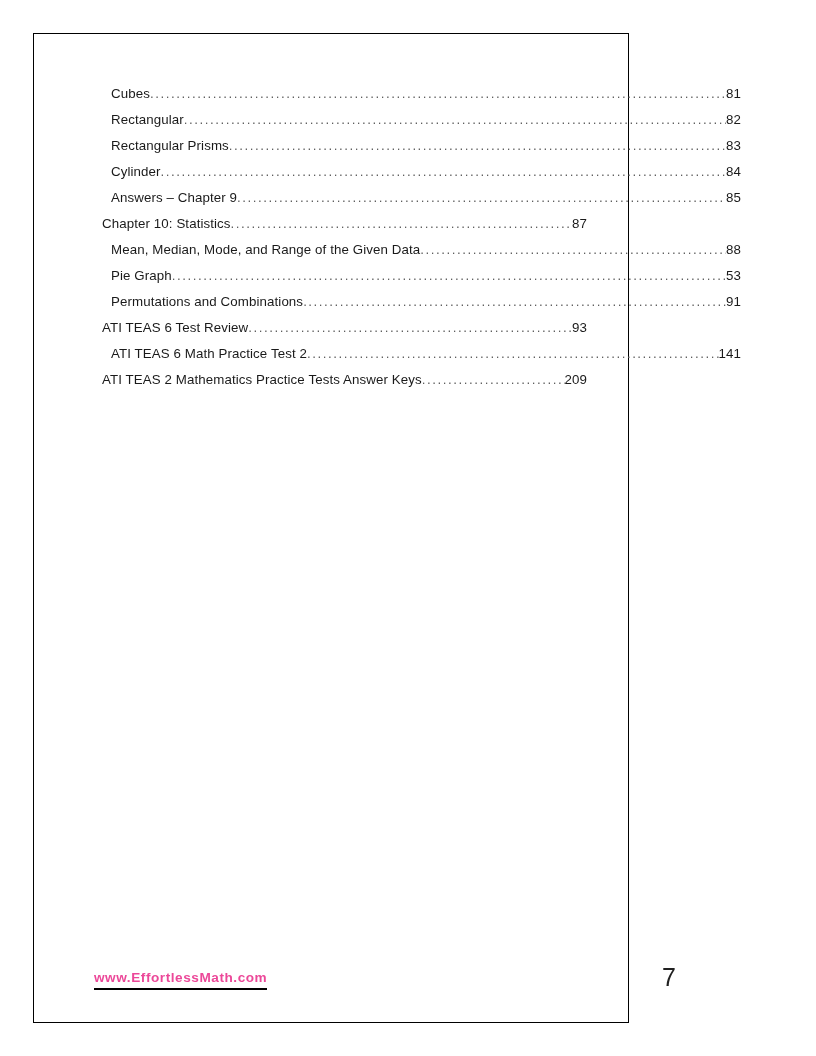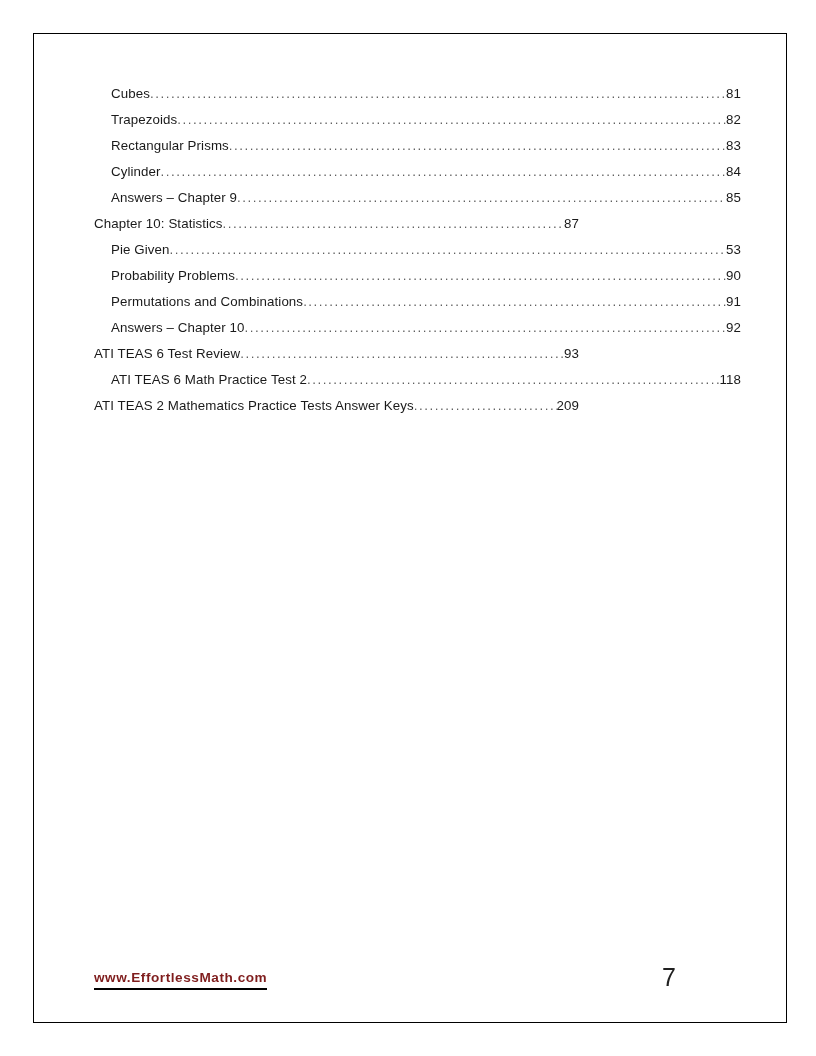--- a/index.html
+++ b/index.html
@@ -15,21 +15,21 @@
     color: #000000;
     position: relative;
     overflow: hidden;
   }
 
   
   .page-sheet {
     position: absolute;
     left: 33px;
     top: 33px;
-    width: 754px;
+    width: 596px;
     height: 990px;
     border: 1.5px solid #000000;
     box-sizing: border-box;
     background: #ffffff;
   }
 
   .toc {
     position: absolute;
     left: 60px;
     top: 52px;
@@ -39,21 +39,21 @@
   
   .toc-entry {
     display: flex;
     align-items: baseline;
     height: 26px;
     font-size: 13.3px;
     color: #1a1a1a;
     white-space: nowrap;
     letter-spacing: 0.1px;
   }
-  .toc-entry.level-1 { padding-left: 0px; }
+  .toc-entry.level-1 { padding-left: 0px; margin-left: 8px; }
   .toc-entry.level-2 { padding-left: 17px; }
 
   
   .toc-entry.stop-full  { width: 630px; }
   .toc-entry.stop-short { width: 485px; }
 
   .toc-title {
     flex: 0 0 auto;
   }
   .toc-leader {
@@ -94,21 +94,21 @@
     width: 630px;
     height: 34px;
   }
   .footer-url {
     position: absolute;
     left: 0px;
     bottom: 0px;
     font-size: 13.6px;
     font-weight: bold;
     letter-spacing: 0.55px;
-    color: #7f1d1d;
+    color: #ec4899;
     text-decoration: none;
     border-bottom: 2.2px solid #000000;
     padding-bottom: 1px;
     line-height: 1.25;
   }
   .footer-pagenum {
     position: absolute;
     right: 48px;
     bottom: -2px;
     font-size: 25px;
@@ -122,21 +122,21 @@
 
 <div class="page-sheet">
 
   <div class="toc" id="toc-list">
       <div class="toc-entry level-2 stop-full">
         <span class="toc-title">Cubes</span>
         <span class="toc-leader"></span>
         <span class="toc-page">81</span>
       </div>
       <div class="toc-entry level-2 stop-full">
-        <span class="toc-title">Trapezoids</span>
+        <span class="toc-title">Rectangular</span>
         <span class="toc-leader"></span>
         <span class="toc-page">82</span>
       </div>
       <div class="toc-entry level-2 stop-full">
         <span class="toc-title">Rectangular Prisms</span>
         <span class="toc-leader"></span>
         <span class="toc-page">83</span>
       </div>
       <div class="toc-entry level-2 stop-full gap-before">
         <span class="toc-title">Cylinder</span>
@@ -146,49 +146,44 @@
       <div class="toc-entry level-2 stop-full">
         <span class="toc-title">Answers – Chapter 9</span>
         <span class="toc-leader"></span>
         <span class="toc-page">85</span>
       </div>
       <div class="toc-entry level-1 stop-short gap-before">
         <span class="toc-title">Chapter 10:  Statistics</span>
         <span class="toc-leader"></span>
         <span class="toc-page">87</span>
       </div>
+      <div class="toc-entry level-2 stop-full gap-before">
+        <span class="toc-title">Mean, Median, Mode, and Range of the Given Data</span>
+        <span class="toc-leader"></span>
+        <span class="toc-page">88</span>
+      </div>
       <div class="toc-entry level-2 stop-full">
-        <span class="toc-title">Pie Given</span>
+        <span class="toc-title">Pie Graph</span>
         <span class="toc-leader"></span>
         <span class="toc-page">53</span>
-      </div>
-      <div class="toc-entry level-2 stop-full">
-        <span class="toc-title">Probability Problems</span>
-        <span class="toc-leader"></span>
-        <span class="toc-page">90</span>
       </div>
       <div class="toc-entry level-2 stop-full gap-before">
         <span class="toc-title">Permutations and Combinations</span>
         <span class="toc-leader"></span>
         <span class="toc-page">91</span>
-      </div>
-      <div class="toc-entry level-2 stop-full">
-        <span class="toc-title">Answers – Chapter 10</span>
-        <span class="toc-leader"></span>
-        <span class="toc-page">92</span>
       </div>
       <div class="toc-entry level-1 stop-short gap-before">
         <span class="toc-title">ATI TEAS 6 Test Review</span>
         <span class="toc-leader"></span>
         <span class="toc-page">93</span>
       </div>
       <div class="toc-entry level-2 stop-full">
         <span class="toc-title">ATI TEAS 6 Math Practice Test 2</span>
         <span class="toc-leader"></span>
-        <span class="toc-page">118</span>
+        <span class="toc-page">141</span>
       </div>
       <div class="toc-entry level-1 stop-short">
         <span class="toc-title">ATI TEAS 2 Mathematics Practice Tests  Answer Keys</span>
         <span class="toc-leader"></span>
         <span class="toc-page">209</span>
       </div>
     </div>
 
   <div class="footer">
     <a class="footer-url">www.EffortlessMath.com</a>

